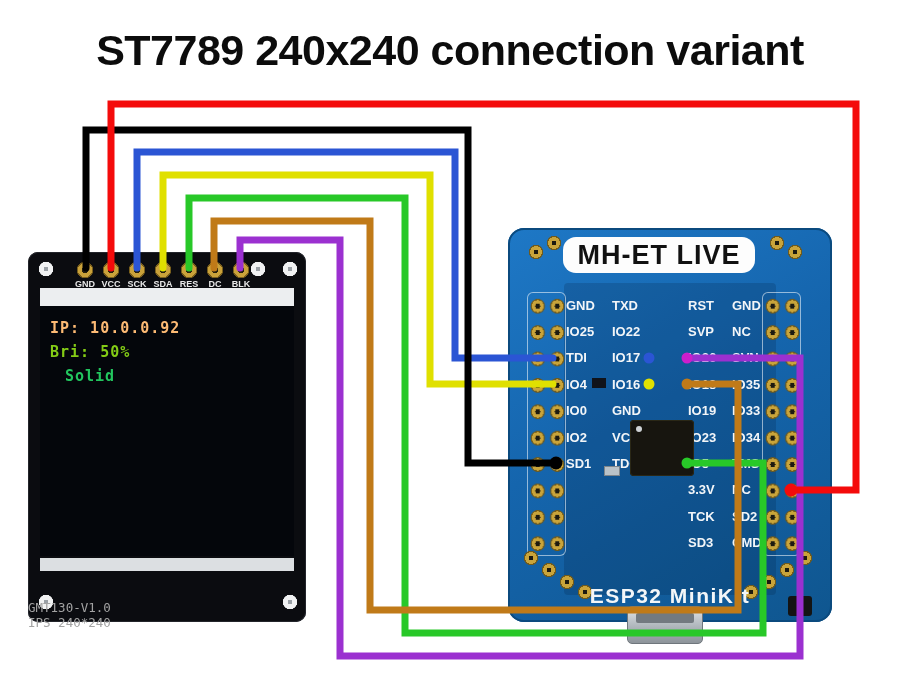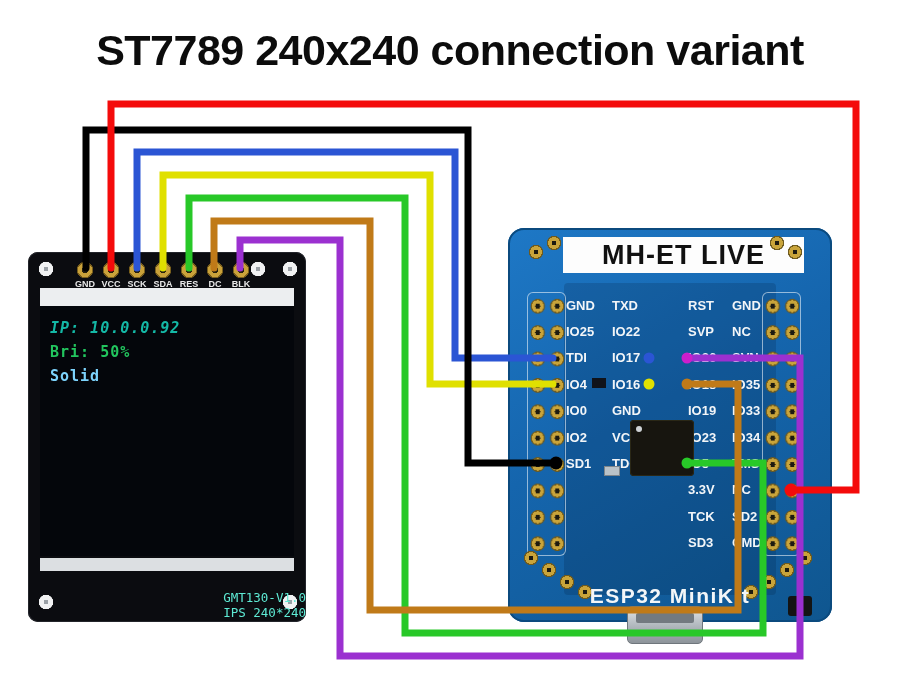--- a/index.html
+++ b/index.html
@@ -20,31 +20,31 @@
   .tft-pin-labels span { width:26px; text-align:center; font-size:9px; font-weight:bold; color:#e8e8e8; }
   .whole { position:absolute; width:15px; height:15px; border-radius:50%; transform:translate(-50%,-50%);
          background: radial-gradient(circle, #9aa0a6 0 2.5px, #f1f2f3 2.5px 7px, transparent 7.5px); }
   .tft-screen { position:absolute; left:12px; top:36px; width:254px; height:268px;
          background:#04060b; overflow:hidden; }
   .screen-bar { height:18px; background:#eceef0; }
   .screen-lines { padding:10px 0 0 10px; font-family:"DejaVu Sans Mono", monospace;
          font-size:15px; font-weight:bold; letter-spacing:1px; }
   .sline { height:24px; line-height:24px; white-space:pre; }
   .tft-flex { position:absolute; left:12px; top:306px; width:254px; height:13px; background:#dcdfe2; }
-  .tft-captions { position:absolute; left:0; top:338px; width:100%; text-align:right;
-         font-family:"DejaVu Sans Mono", monospace; font-size:12.5px; color:#5eead4; line-height:15px; }
+  .tft-captions { position:absolute; left:0; top:348px; width:100%; text-align:left;
+         font-family:"DejaVu Sans Mono", monospace; font-size:12.5px; color:#a3a3a3; line-height:15px; }
 
   
   .esp { position:absolute; left:508px; top:228px; width:324px; height:394px; border-radius:16px;
          background:linear-gradient(150deg,#1e78c6 0%,#1565ad 45%,#0f568f 100%);
          box-shadow:0 0 0 2px #0b4a7e inset; }
   .esp-core { position:absolute; left:56px; top:55px; width:212px; height:312px;
          background:rgba(0,22,48,0.18); border-radius:4px; }
-  .sticker { position:absolute; left:55px; top:9px; width:241px; height:36px; background:#fdfdfd;
-         border-radius:0; color:#111; font-size:27px; font-weight:800; text-align:center;
+  .sticker { position:absolute; left:55px; top:9px; width:192px; height:36px; background:#fdfdfd;
+         border-radius:13px; color:#111; font-size:27px; font-weight:800; text-align:center;
          line-height:36px; letter-spacing:1px; }
   .strip { position:absolute; top:64px; width:39px; height:264px;
          border:1px solid rgba(255,255,255,0.55); border-radius:6px;
          background-image: radial-gradient(circle at 50% 50%, #1d1a10 0 2.5px, #c9a43a 2.5px 6px, #6e5a1e 6px 7px, transparent 7.5px);
          background-size:19.5px 26.4px; }
   .strip-left { left:19px; }
   .strip-right { left:254px; }
   .labels { position:absolute; top:64px; height:264px; display:flex; flex-direction:column; }
   .labels .prow { height:26.4px; display:flex; align-items:center; font-size:13px; font-weight:bold; color:#f2f5f8; }
   .labels-left { left:58px; width:122px; }
@@ -90,23 +90,23 @@
     </div>
     <div class="whole" style="left:18px;top:17px"></div>
     <div class="whole" style="left:230px;top:17px"></div>
     <div class="whole" style="left:262px;top:17px"></div>
     <div class="whole" style="left:18px;top:350px"></div>
     <div class="whole" style="left:262px;top:350px"></div>
 
     <div class="tft-screen">
       <div class="screen-bar"></div>
       <div class="screen-lines">
-        <div class="sline" style="color: #14b8a6; font-style: italic;">IP: 10.0.0.92</div>
-        <div class="sline" style="color: #22c55e;">Bri: 50%</div>
-        <div class="sline" style="color: #7dd3fc;">Solid</div>
+        <div class="sline" style="color: #fdba74;">IP: 10.0.0.92</div>
+        <div class="sline" style="color: #84cc16;">Bri: 50%</div>
+        <div class="sline" style="color: #22c55e; margin-left: 15px;">Solid</div>
       </div>
     </div>
     <div class="tft-flex"></div>
     <div class="tft-captions">
       <div>GMT130-V1.0</div>
       <div>IPS 240*240</div>
     </div>
   </div>
 
   <div class="esp">

